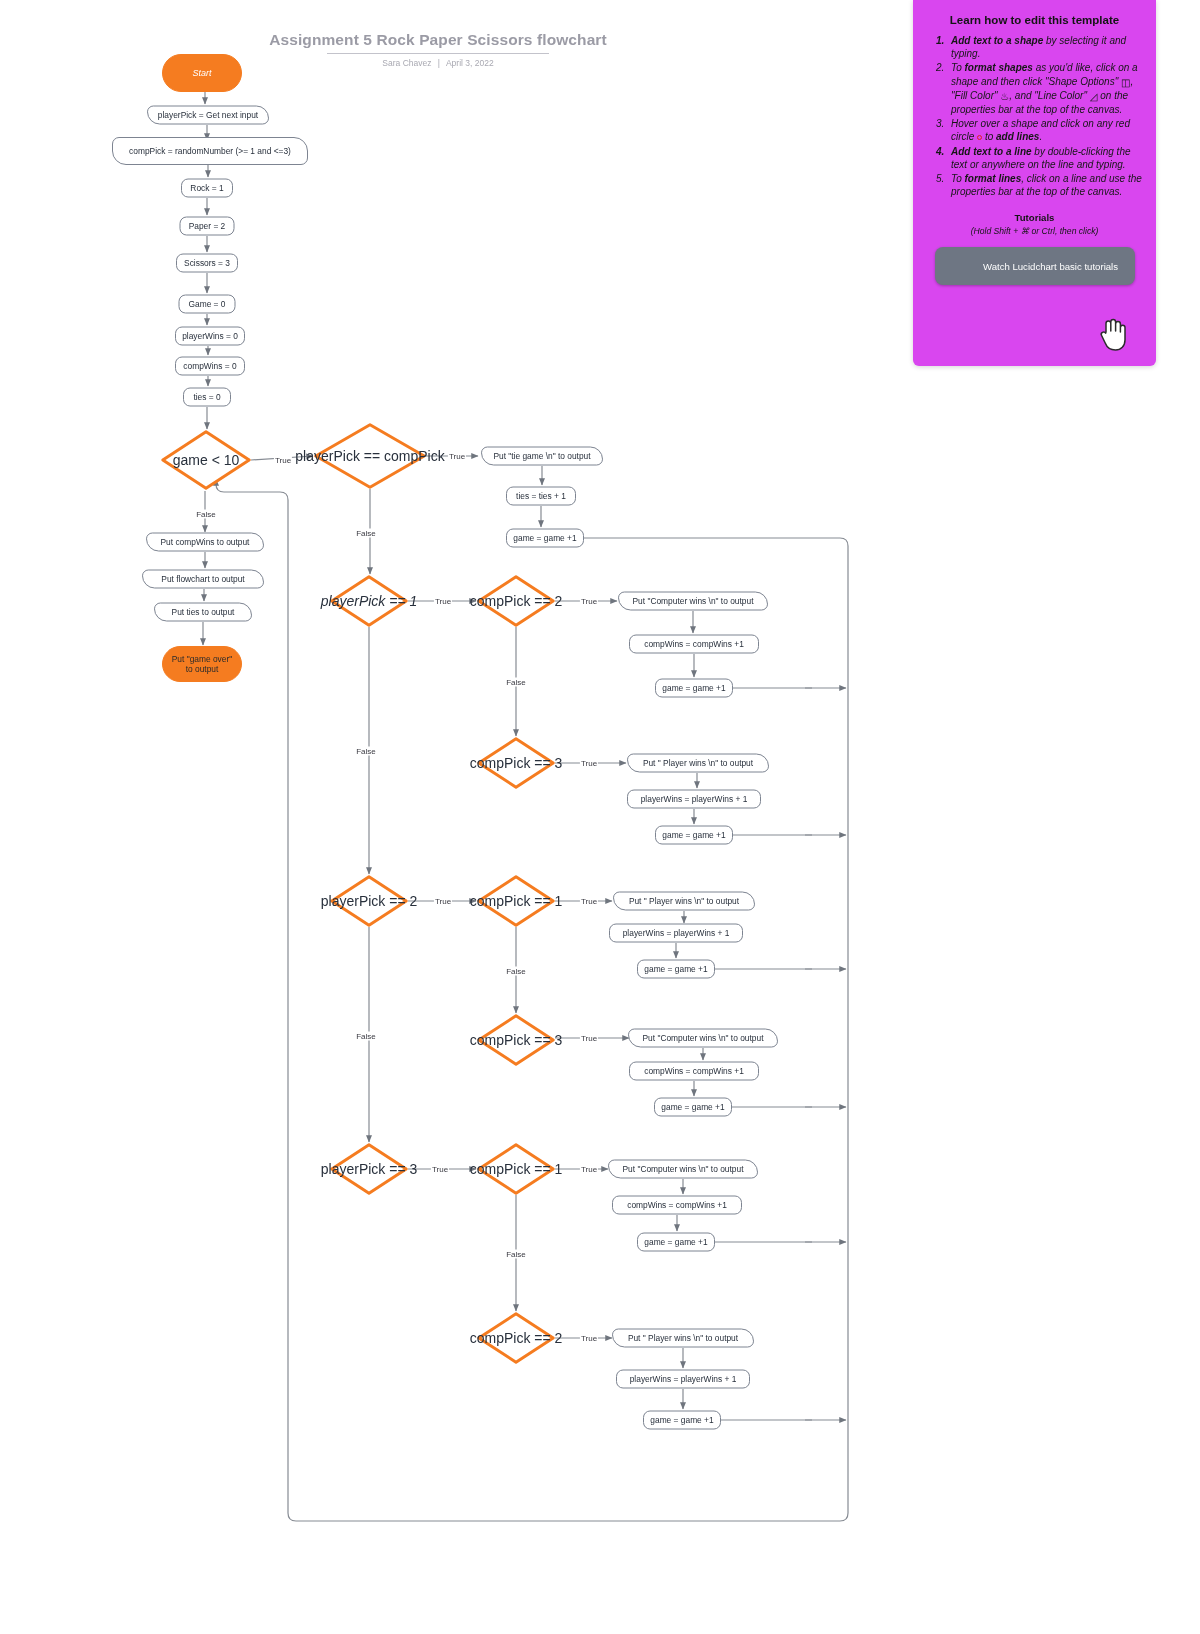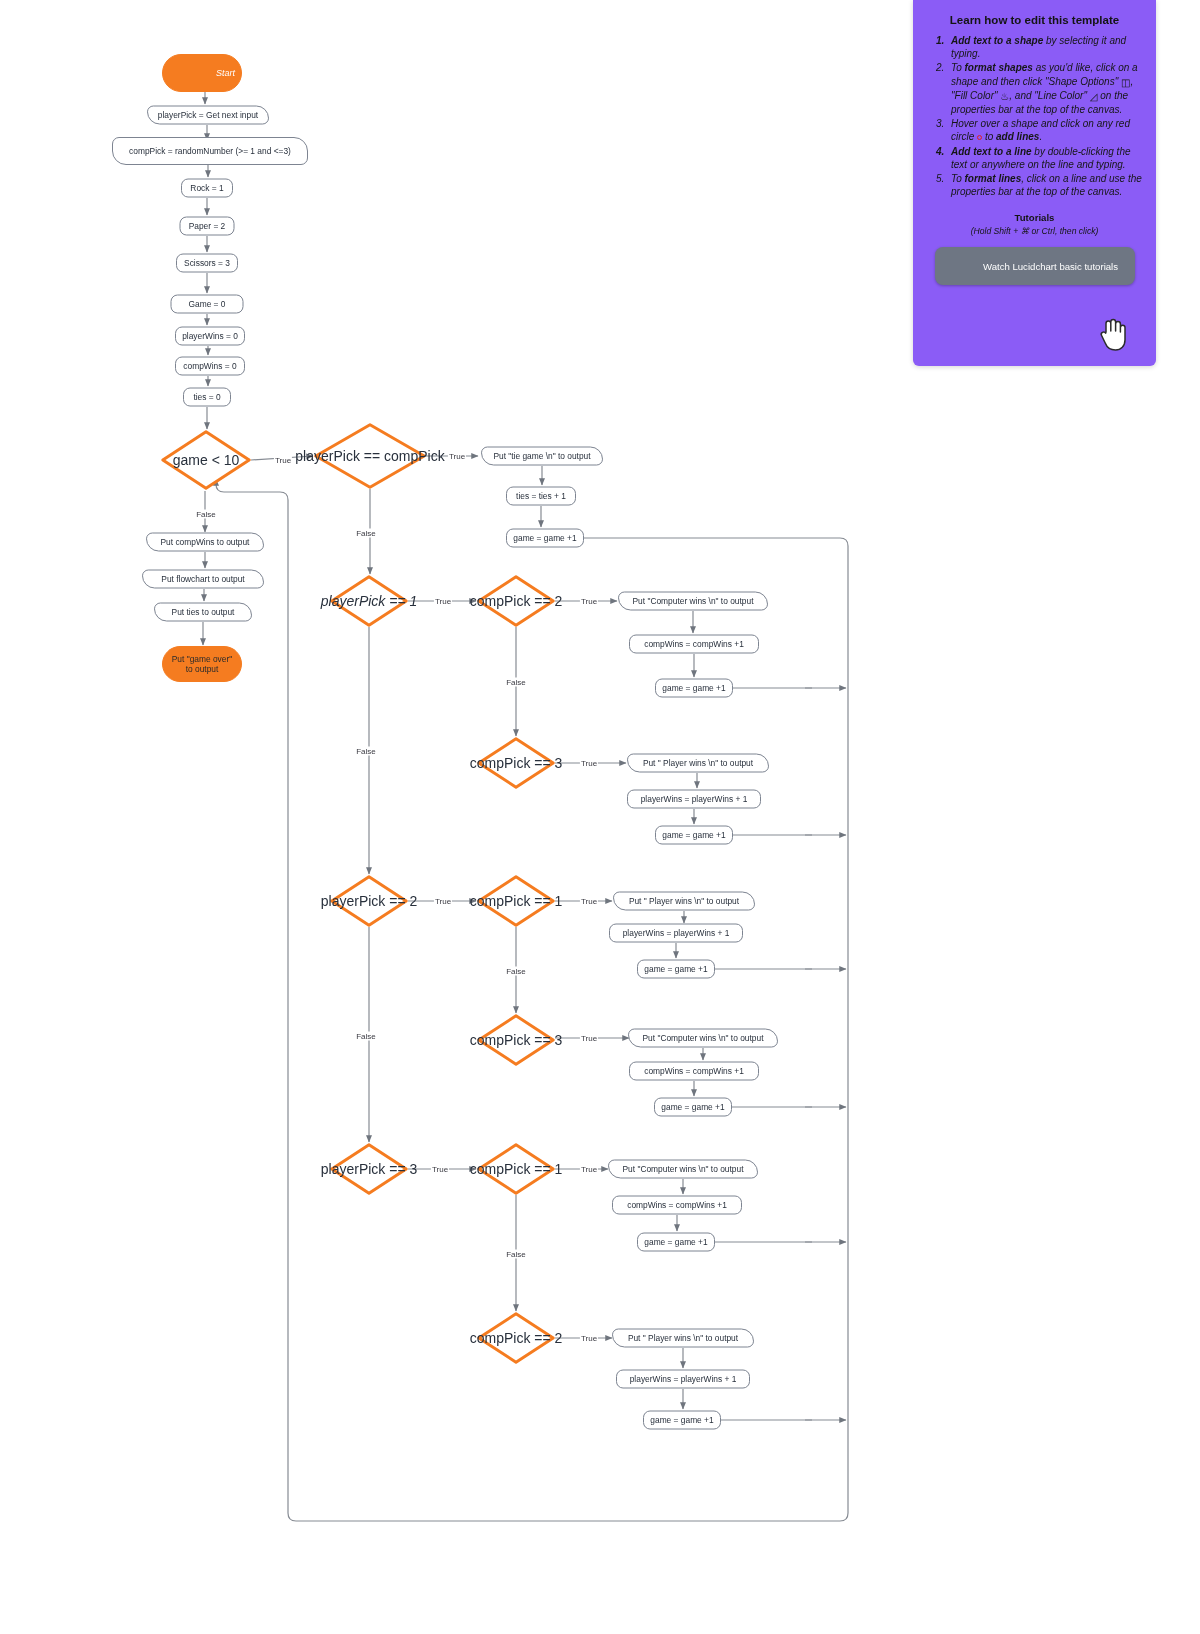--- a/index.html
+++ b/index.html
@@ -73,21 +73,20 @@
     border: 1px solid #7d8491;
     border-radius: 7px 14px 7px 14px;
     background: #ffffff;
   }
   .io::before, .io::after { content: none; }
   .term {                 
     background: #f57c20;
     border: 1px solid #f57c20;
     border-radius: 19px;
     color: #ffffff;
-    justify-content: flex-end;
   }
   .term.start { font-style: italic; font-size: 9px; }
   .term.dark-text { color: #2b2b2b; }
 
   .decision {             
     position: absolute;
     transform: translate(-50%, -50%);
     display: flex;
     align-items: center;
     justify-content: center;
@@ -115,21 +114,21 @@
     padding: 0 1px;
     white-space: nowrap;
   }
 
   
   #help-panel {
     position: absolute;
     left: 913px; top: 0px;
     width: 243px;
     height: 366px;
-    background: #8b5cf6;
+    background: #d946ef;
     border-radius: 0 0 6px 6px;
     box-shadow: 0 1px 5px rgba(0,0,0,.17);
     padding: 14px 14px 0 14px;
   }
   #help-title {
     text-align: center;
     font-size: 11.5px;
     font-weight: bold;
     color: #141414;
     margin-bottom: 8px;
@@ -190,20 +189,29 @@
     position: absolute;
     left: 1098px; top: 318px;
     width: 30px; height: 34px;
   }
 </style>
 </head>
 <body>
 
 <div id="canvas">
 
+  <div id="title-block">
+    <div id="doc-title">Assignment 5 Rock Paper Scissors flowchart</div>
+    <div id="title-rule"></div>
+    <div id="doc-byline">
+      <span>Sara Chavez</span>
+      <span class="sep">|</span>
+      <span>April 3, 2022</span>
+    </div>
+  </div>
 
   <svg id="edges" viewBox="0 0 1200 1634" xmlns="http://www.w3.org/2000/svg">
     <defs>
       <marker id="ah" markerWidth="7" markerHeight="7" refX="5.6" refY="3" orient="auto">
         <path d="M0,0.5 L6,3 L0,5.5 z" fill="#6f757e"></path>
       </marker>
     </defs>
     <g fill="none" stroke="#868b93" stroke-width="1.2" marker-end="url(#ah)">
 
       <path d="M205,92 L205,104"></path>
@@ -295,21 +303,21 @@
       </div>
       <div class="node proc" style="left: 207px; top: 188px; width: 52px; height: 19px;">
         <span>Rock = 1</span>
       </div>
       <div class="node proc" style="left: 207px; top: 226px; width: 55px; height: 19px;">
         <span>Paper = 2</span>
       </div>
       <div class="node proc" style="left: 207px; top: 263px; width: 62px; height: 19px;">
         <span>Scissors = 3</span>
       </div>
-      <div class="node proc" style="left: 207px; top: 304px; width: 73px; height: 19px;">
+      <div class="node proc" style="left: 207px; top: 304px; width: 57px; height: 19px;">
         <span>Game = 0</span>
       </div>
       <div class="node proc" style="left: 210px; top: 336px; width: 70px; height: 19px;">
         <span>playerWins = 0</span>
       </div>
       <div class="node proc" style="left: 210px; top: 366px; width: 70px; height: 19px;">
         <span>compWins = 0</span>
       </div>
       <div class="node proc" style="left: 207px; top: 397px; width: 48px; height: 19px;">
         <span>ties = 0</span>

